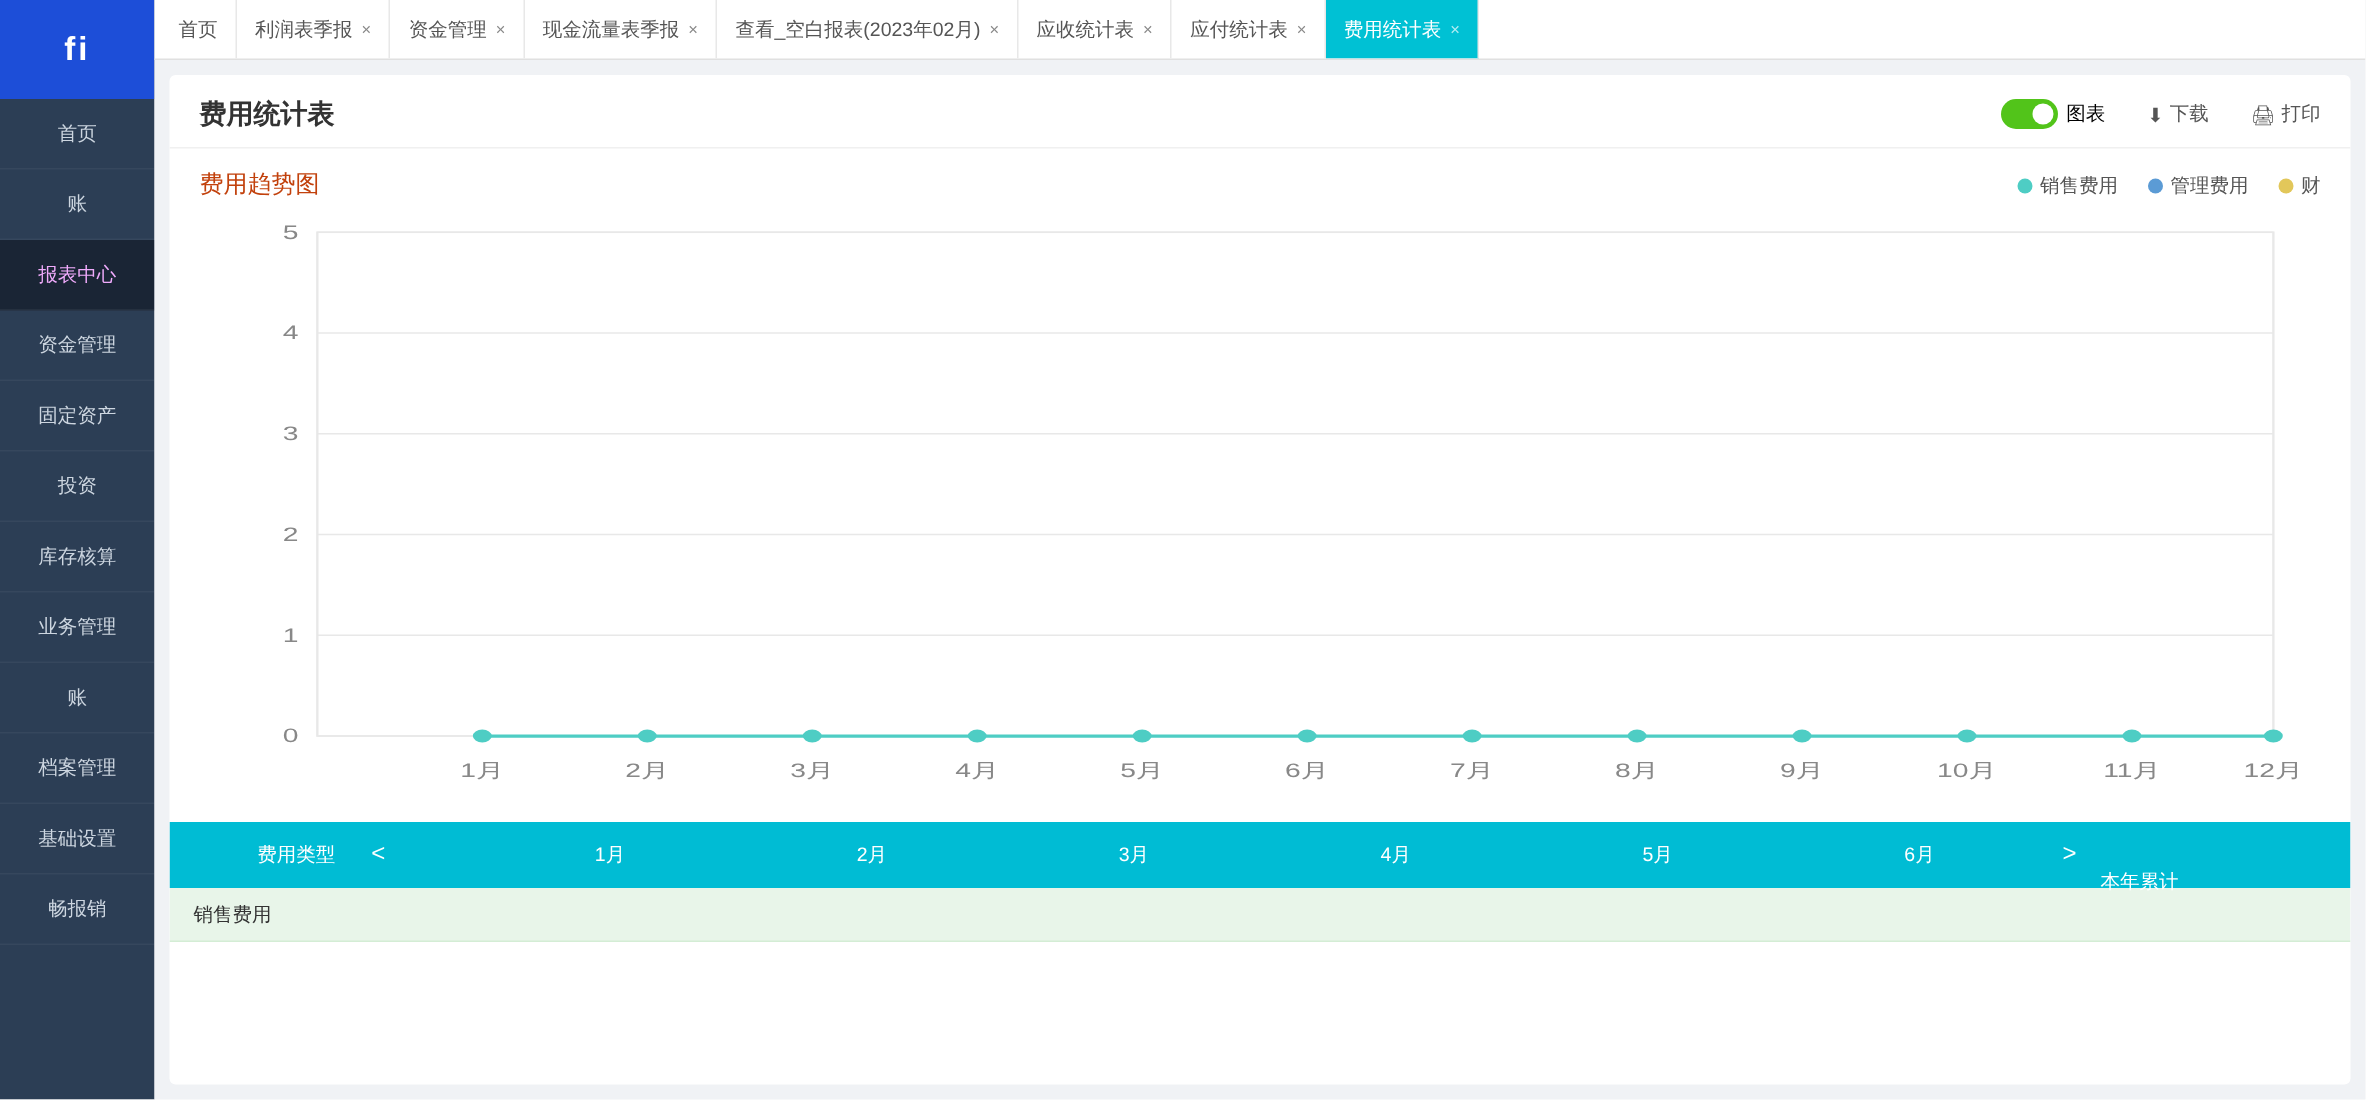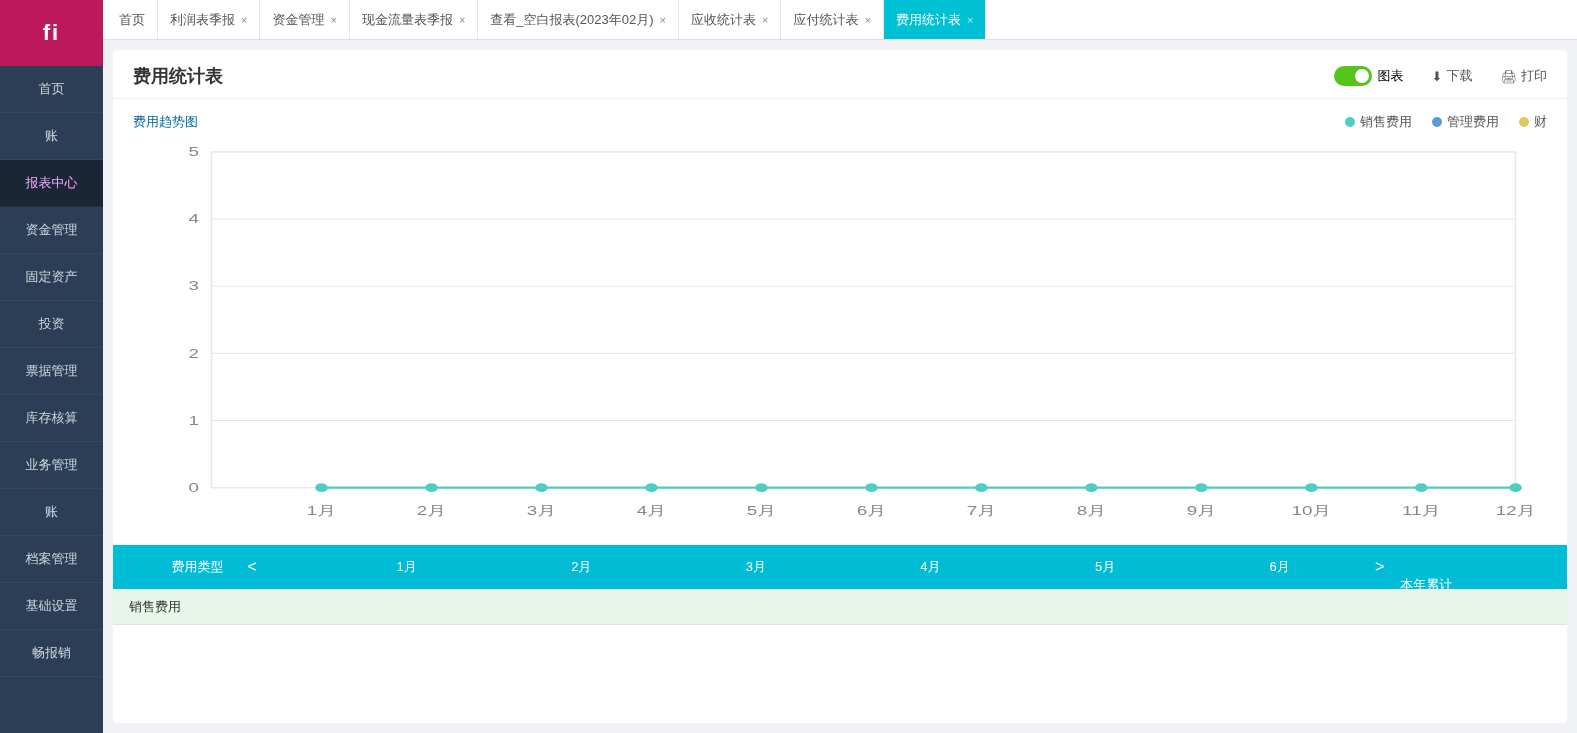--- a/index.html
+++ b/index.html
@@ -9,21 +9,21 @@
     .sidebar {
       width: 103px;
       background: #2c3e55;
       display: flex;
       flex-direction: column;
       flex-shrink: 0;
       height: 100%;
       overflow: hidden;
     }
     .sidebar-logo {
-      background: #be185d;
+      background: #1d4ed8;
       height: 66px;
       display: flex;
       align-items: center;
       justify-content: center;
       color: white;
       font-size: 22px;
       font-weight: bold;
       letter-spacing: 2px;
     }
     .sidebar-item {
@@ -151,22 +151,22 @@
       padding: 14px 20px;
       flex-shrink: 0;
     }
     .chart-header {
       display: flex;
       align-items: center;
       justify-content: space-between;
       margin-bottom: 10px;
     }
     .chart-title {
-      font-size: 13px;
-      color: #0369a1;
+      font-size: 16px;
+      color: #c2410c;
     }
     .chart-legend {
       display: flex;
       align-items: center;
       gap: 20px;
     }
     .legend-item {
       display: flex;
       align-items: center;
       gap: 5px;
@@ -254,21 +254,20 @@
 <body>
 
 <div class="sidebar">
   <div class="sidebar-logo">fi</div>
   <div class="sidebar-item">首页</div>
   <div class="sidebar-item">账</div>
   <div class="sidebar-item active">报表中心</div>
   <div class="sidebar-item">资金管理</div>
   <div class="sidebar-item">固定资产</div>
   <div class="sidebar-item">投资</div>
-  <div class="sidebar-item">票据管理</div>
   <div class="sidebar-item">库存核算</div>
   <div class="sidebar-item">业务管理</div>
   <div class="sidebar-item">账</div>
   <div class="sidebar-item">档案管理</div>
   <div class="sidebar-item">基础设置</div>
   <div class="sidebar-item">畅报销</div>
 </div>
 
 <div class="main-area">
 

